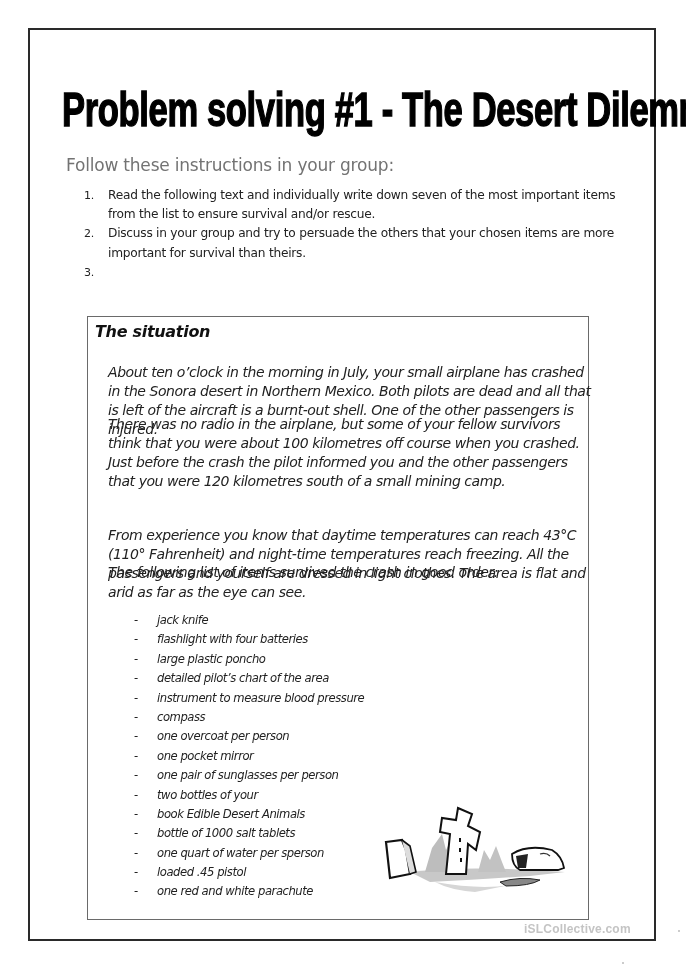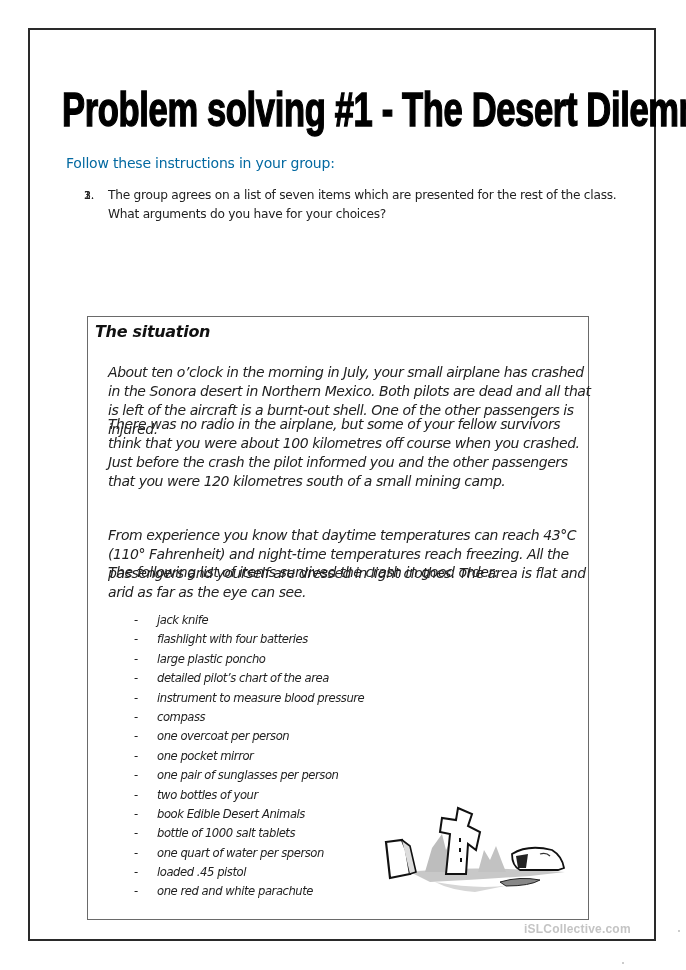--- a/index.html
+++ b/index.html
@@ -11,21 +11,21 @@
     .title {
       position: absolute; left: 62px; top: 82px; width: 590px;
       font-family: "Liberation Sans", sans-serif; font-weight: 900;
       font-size: 48px; line-height: 56px; color: #000; white-space: nowrap;
       transform-origin: left top; transform: scaleX(0.72);
       letter-spacing: -0.5px;
       -webkit-text-stroke: 1.4px #000;
     }
     .intro {
       position: absolute; left: 66px; top: 155px;
-      font-family: "DejaVu Sans", sans-serif; font-size: 14px; color: #0369a1;
+      font-family: "DejaVu Sans", sans-serif; font-size: 17px; color: #737373;
       letter-spacing: -0.2px;
     }
     .steps {
       position: absolute; left: 84px; top: 186px; width: 560px; margin: 0; padding: 0; list-style: none;
       font-family: "DejaVu Sans", sans-serif; font-size: 12.2px; color: #222; letter-spacing: -0.25px;
     }
     .steps li { position: relative; padding-left: 24px; line-height: 19.2px; margin-bottom: 0; }
     .steps .num { position: absolute; left: 0; top: 0; font-size: 11px; }
     .situation-box {
       position: absolute; left: 87px; top: 316px; width: 502px; height: 604px;
@@ -65,27 +65,28 @@
 
 <div class="page-frame"></div>
 
 <div class="title">Problem solving #1 - The Desert Dilemma</div>
 
 <div class="intro">Follow these instructions in your group:</div>
 
 <ol class="steps">
   <li>
     <span class="num">1.</span>
+    <span>Read the following text and individually write down seven of the most important items from the list to ensure survival and/or rescue.</span>
   </li>
   <li>
     <span class="num">2.</span>
+    <span>Discuss in your group and try to persuade the others that your chosen items are more important for survival than theirs.</span>
   </li>
   <li>
     <span class="num">3.</span>
-    <span>The group agrees on a list of seven items which are presented for the rest of the class. What arguments do you have for your choices?</span>
   </li>
 </ol>
 
 <div class="situation-box"></div>
 
 <div class="sit-title">The situation</div>
 
 <p class="para p1">About ten o’clock in the morning in July, your small airplane has crashed in the Sonora desert in Northern Mexico. Both pilots are dead and all that is left of the aircraft is a burnt-out shell. One of the other passengers is injured.</p>
 <p class="para p2">There was no radio in the airplane, but some of your fellow survivors think that you were about 100 kilometres off course when you crashed. Just before the crash the pilot informed you and the other passengers that you were 120 kilometres south of a small mining camp.</p>
 <p class="para p3">From experience you know that daytime temperatures can reach 43°C (110° Fahrenheit) and night-time temperatures reach freezing. All the passengers and yourself are dressed in light clothes. The area is flat and arid as far as the eye can see.</p>

